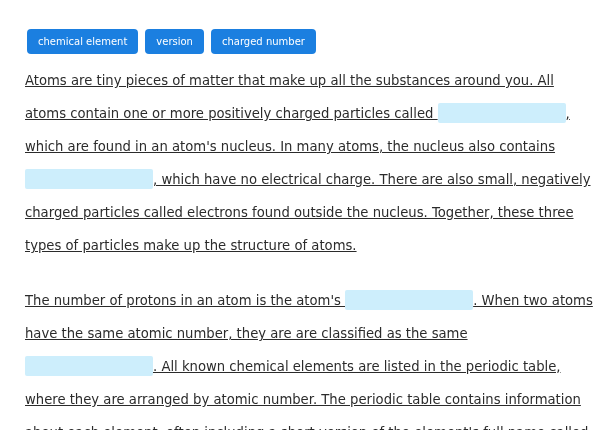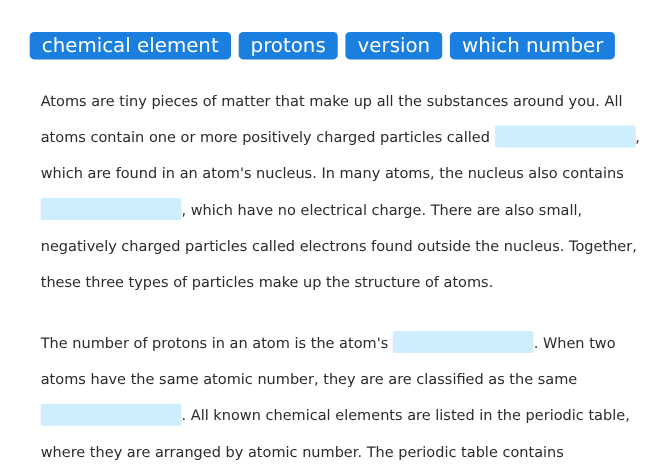--- a/index.html
+++ b/index.html
@@ -40,21 +40,21 @@
     display: flex;
     align-items: center;
     gap: 7px;
   }
   .term-chip {
     background: #1b7fe0;
     color: #ffffff;
     border: none;
     border-radius: 4px;
     font-family: inherit;
-    font-size: 18px;
+    font-size: 10px;
     line-height: 1;
     height: 25px;
     padding: 0 11px;
     display: inline-flex;
     align-items: center;
     justify-content: center;
     cursor: pointer;
     white-space: nowrap;
     box-sizing: border-box;
   }
@@ -64,21 +64,22 @@
     position: absolute;
     left: 25px;
     top: 64px;
     width: 570px;
     font-size: 13.2px;
     line-height: 33px;
     color: #2b2b2b;
     text-align: left;
   }
   .passage p {
-    margin: 12px;
+    margin: 0;
+    text-decoration: underline;
   }
   .passage p.para-2 {
     margin-top: 22px;
   }
 
   
   .blank {
     display: inline-block;
     vertical-align: middle;
     background: #cdeefc;
@@ -96,23 +97,22 @@
   .nb { white-space: nowrap; }
 </style>
 </head>
 <body>
 
 <div id="page">
 
 
   <div class="word-bank">
     <button class="term-chip">chemical element</button>
-    <button class="term-chip">protons</button>
     <button class="term-chip">version</button>
-    <button class="term-chip">which number</button>
+    <button class="term-chip">charged number</button>
   </div>
 
   <div class="passage">
 
     <p class="para-1"><span>Atoms are tiny pieces of matter that make up all the substances around you. All atoms contain one or more positively charged particles called </span><span class="nb"><span class="blank w-narrow"></span></span><span>, which are found in an atom's nucleus. In many atoms, the nucleus also contains </span><span class="nb"><span class="blank w-mid"></span></span><span>, which have no electrical charge. There are also small, negatively charged particles called electrons found outside the nucleus. Together, these three types of particles make up the structure of atoms.</span></p>
 
     <p class="para-2"><span>The number of protons in an atom is the atom's </span><span class="nb"><span class="blank w-narrow"></span></span><span>. When two atoms have the same atomic number, they are are classified as the same </span><span class="nb"><span class="blank w-mid"></span></span><span>. All known chemical elements are listed in the periodic table, where they are arranged by atomic number. The periodic table contains information about each element, often including a short version of the element's full name called its </span></p>
 
   </div>
 

